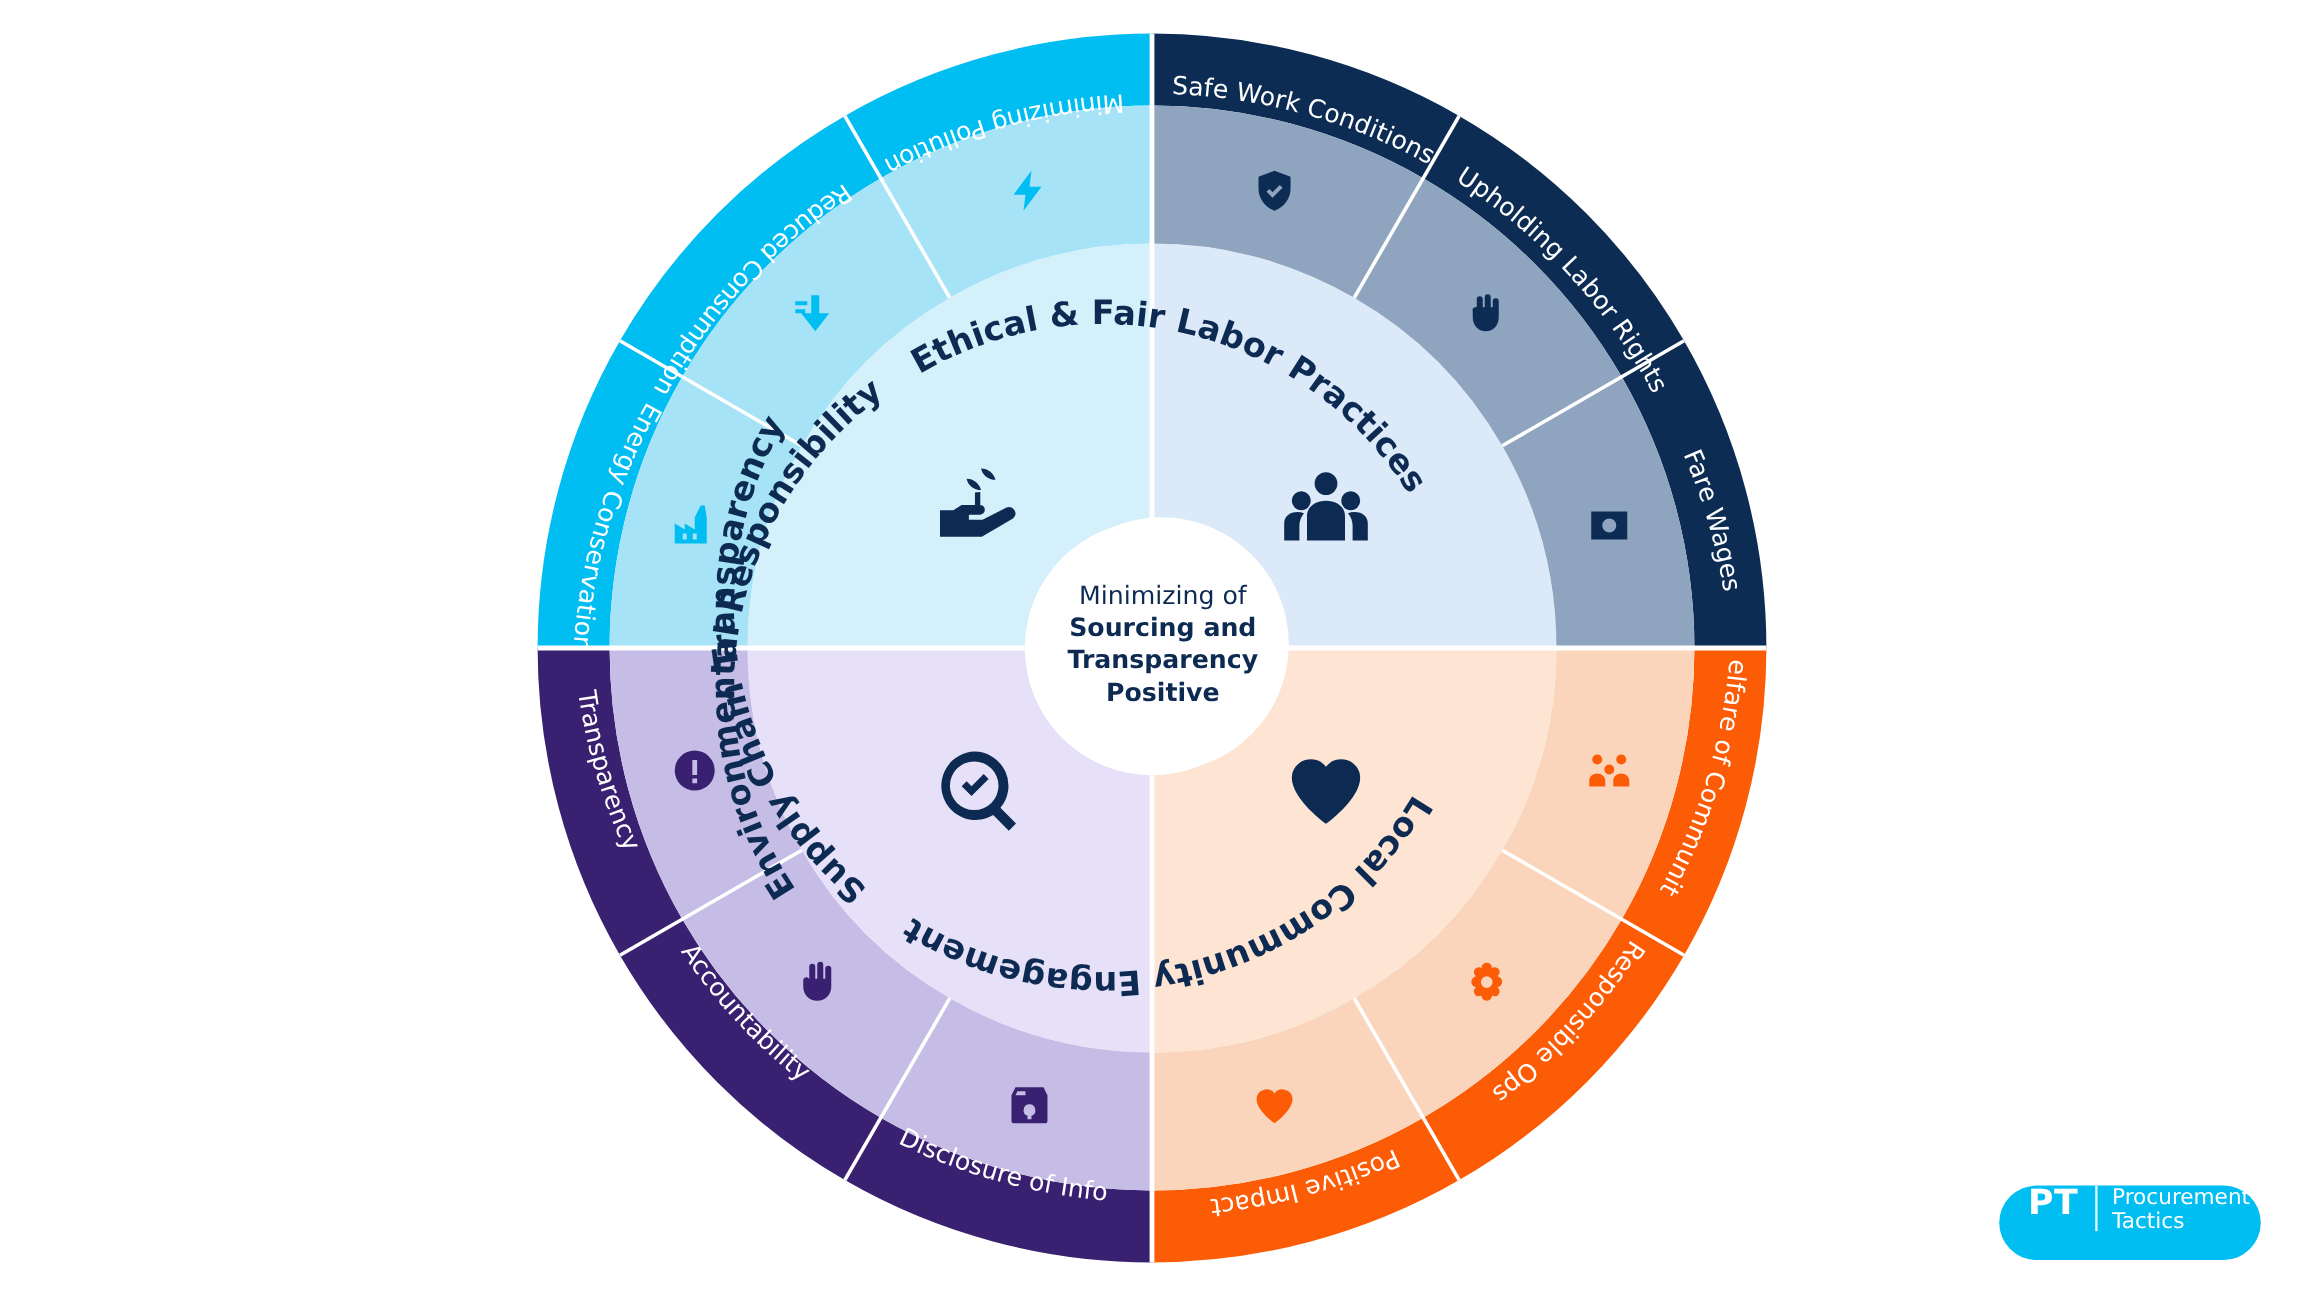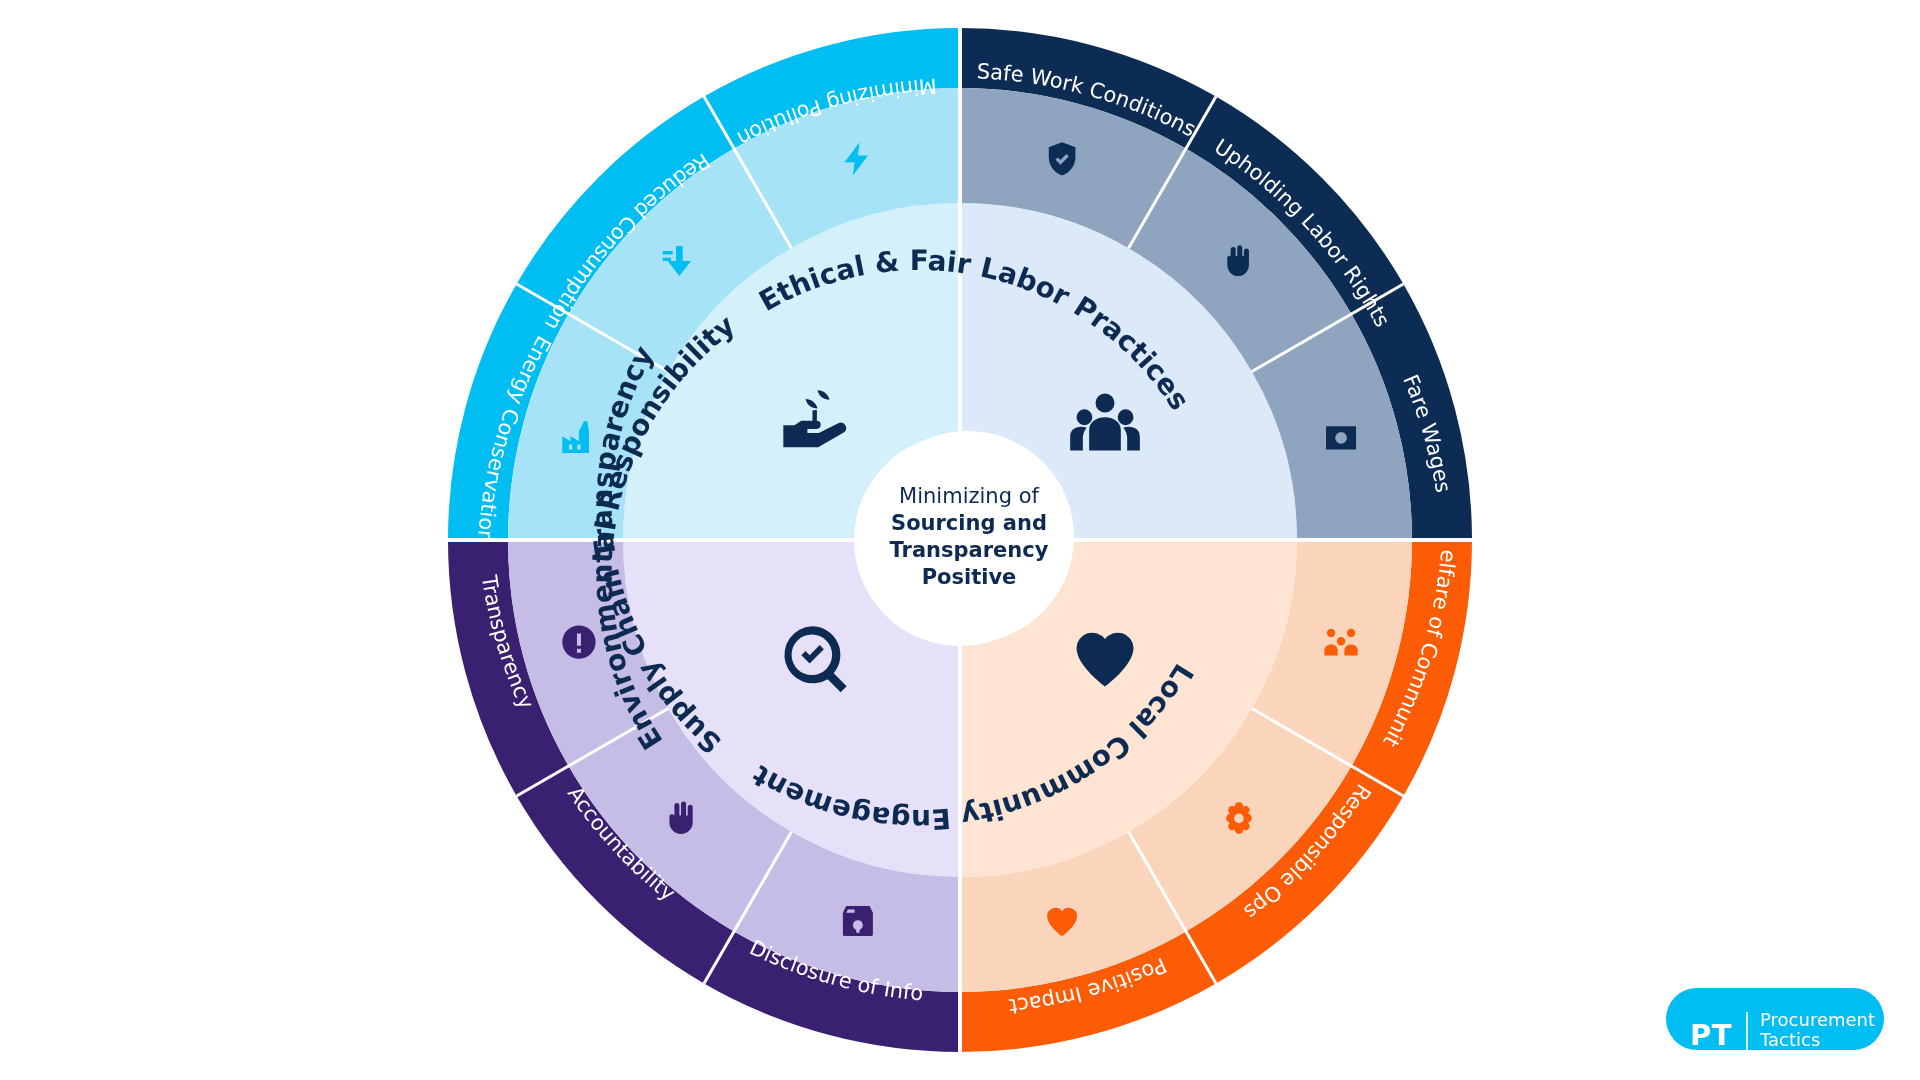--- a/index.html
+++ b/index.html
@@ -9,21 +9,21 @@
   #wheel{position:absolute;left:0;top:0;}
   .center-label{
     position:absolute;left:863px;top:452px;width:212px;height:170px;
     display:flex;flex-direction:column;align-items:center;justify-content:center;
     text-align:center;color:#0d2b52;pointer-events:none;
   }
   .center-label .line1{font-size:21px;font-weight:400;line-height:1.28;}
   .center-label .line2{font-size:21px;font-weight:700;line-height:1.28;}
   #logo{
     position:absolute;left:1666px;top:988px;width:218px;height:62px;
-    background:#00bdf2;border-radius:31px;display:flex;align-items:flex-end;
+    background:#00bdf2;border-radius:31px;display:flex;align-items:flex-start;
   }
   #logo .pt{color:#ffffff;font-size:29px;font-weight:700;letter-spacing:.5px;
             padding-left:24px;padding-right:14px;line-height:1;}
   #logo .sep{width:2px;height:38px;background:rgba(255,255,255,.85);}
   #logo .words{display:flex;flex-direction:column;justify-content:center;
                padding-left:12px;color:#fff;font-size:18px;line-height:1.12;font-weight:400;}
 </style>
 </head>
 <body>
 

